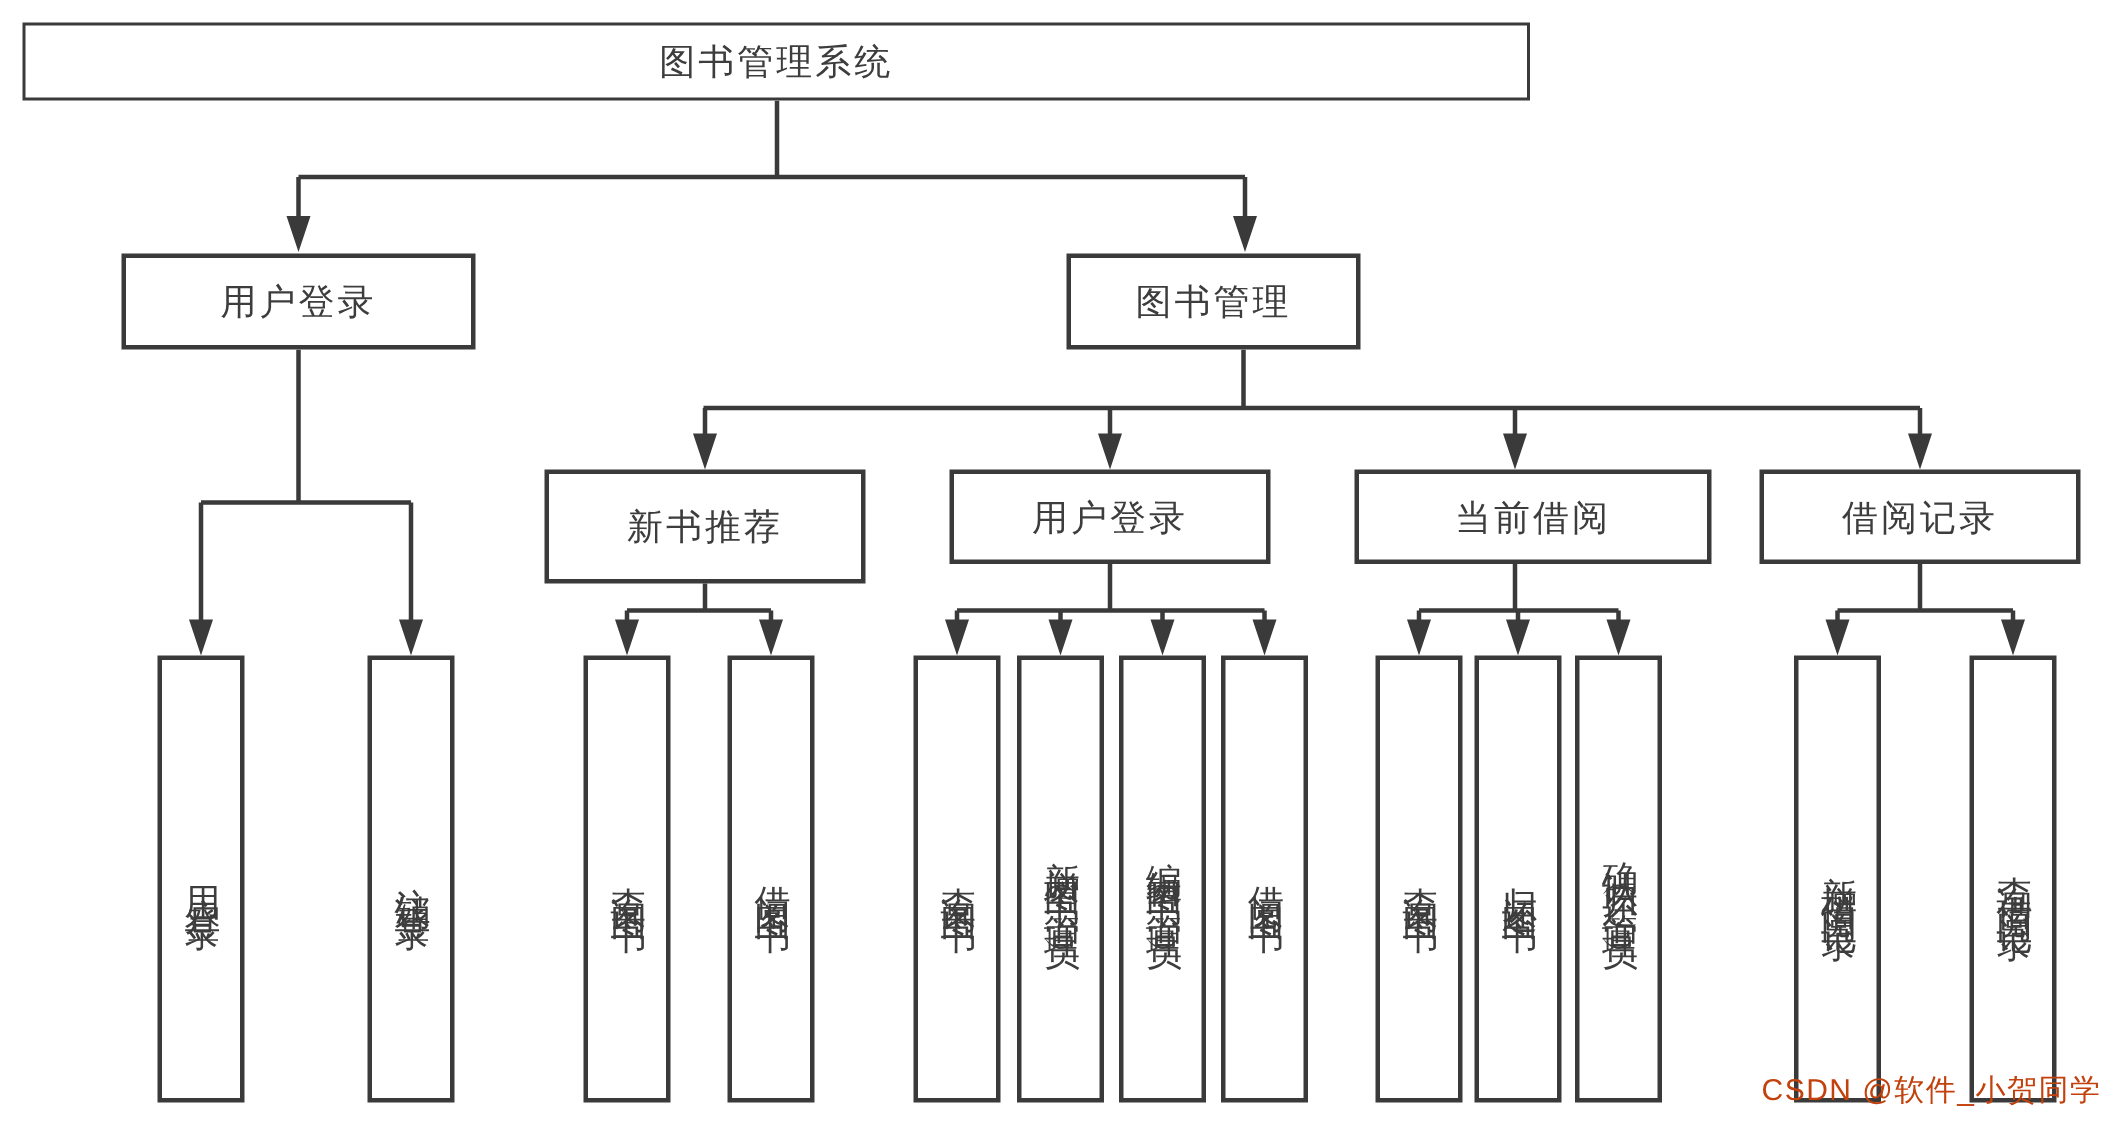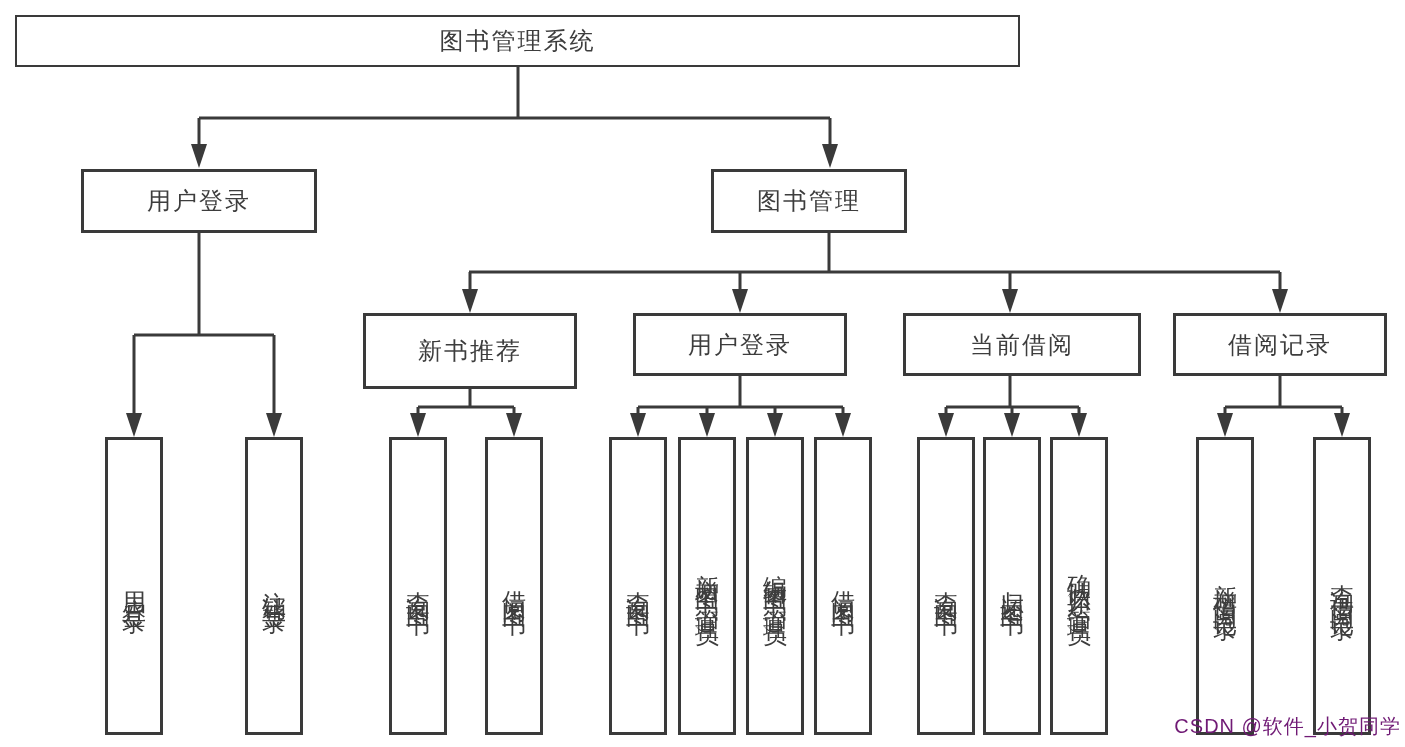--- a/index.html
+++ b/index.html
@@ -13,21 +13,21 @@
     border:3px solid #3a3a3a;display:flex;align-items:center;justify-content:center;
     font-size:24px;letter-spacing:2px;white-space:nowrap;z-index:2;
   }
   .node.root{border-width:2px;}
   .node.v{
     writing-mode:vertical-rl;text-orientation:mixed;
     font-size:24px;letter-spacing:7px;white-space:normal;
   }
   .watermark{
     position:absolute;top:713px;right:4px;z-index:6;
-    font-size:20px;letter-spacing:1px;color:#701a75;
+    font-size:20px;letter-spacing:1px;color:#c2410c;
   }
 </style>
 </head>
 <body>
 
 <div class="canvas">
 
   <svg class="connectors" viewBox="0 0 1405 747" xmlns="http://www.w3.org/2000/svg">
     <path fill="none" stroke="#3a3a3a" stroke-width="3" d="M518 67 V118 M199 118 H830 M199 118 V146 M830 118 V146
              M199 233 V335 M134 335 H274 M134 335 V415 M274 335 V415

